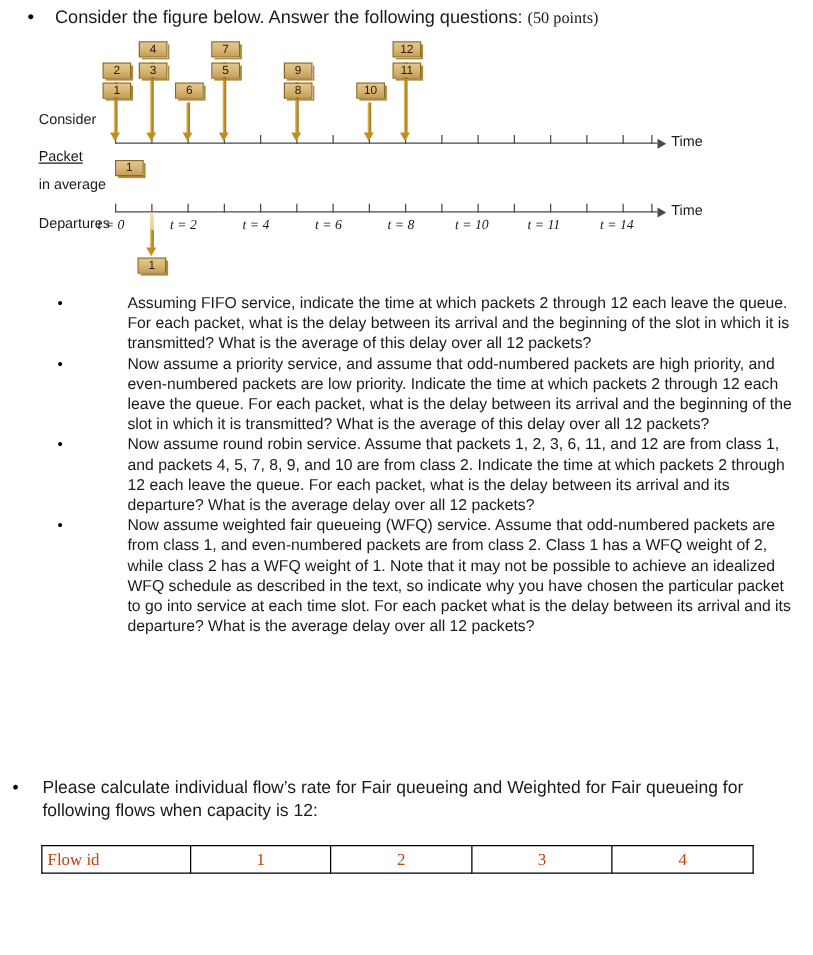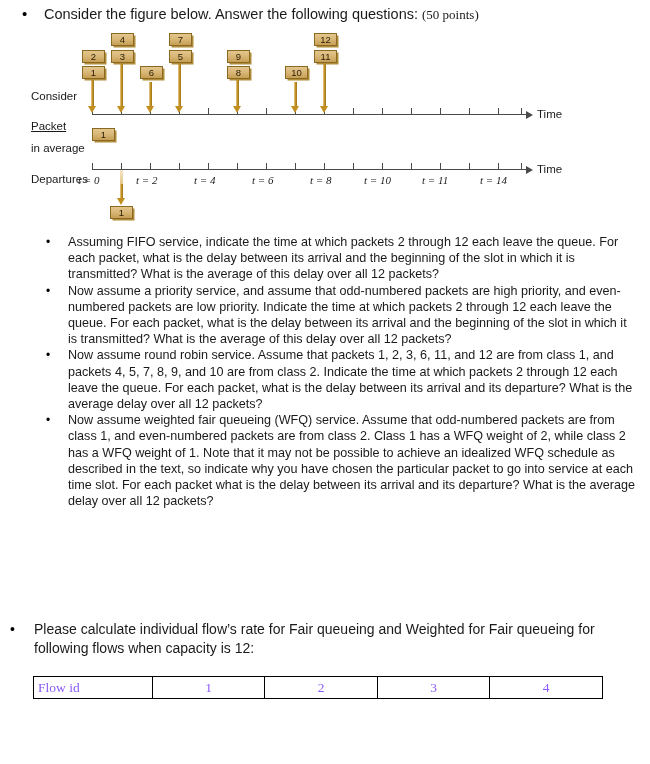--- a/index.html
+++ b/index.html
@@ -152,20 +152,21 @@
   #questions .bullet-row { margin-bottom: 0px; }
   #questions .bullet-dot {
     width: 22px;
     font-size: 12px;
     line-height: 16.2px;
   }
   #questions .bullet-text {
     font-size: 12.6px;
     line-height: 16.2px;
     text-align: left;
+    margin-left: 34px;
   }
 
   
   #final-bullet {
     position: absolute;
     left: 10px;
     top: 620px;
     width: 620px;
   }
   #final-bullet .bullet-dot {
@@ -180,21 +181,21 @@
 
   
   #flow-table {
     position: absolute;
     left: 33px;
     top: 676px;
     width: 570px;
     border-collapse: collapse;
     font-family: "Liberation Serif", serif;
     font-size: 13.5px;
-    color: #8b5cf6;
+    color: #c2410c;
   }
   #flow-table td {
     border: 1px solid #000;
     height: 21px;
     padding: 0 0 0 4px;
   }
   #flow-table td.num {
     text-align: center;
     padding: 0;
     width: 108px;

